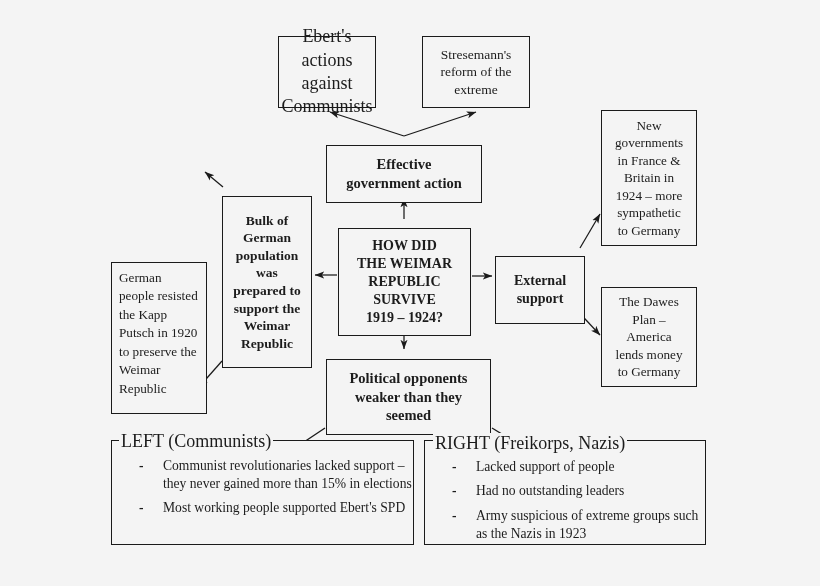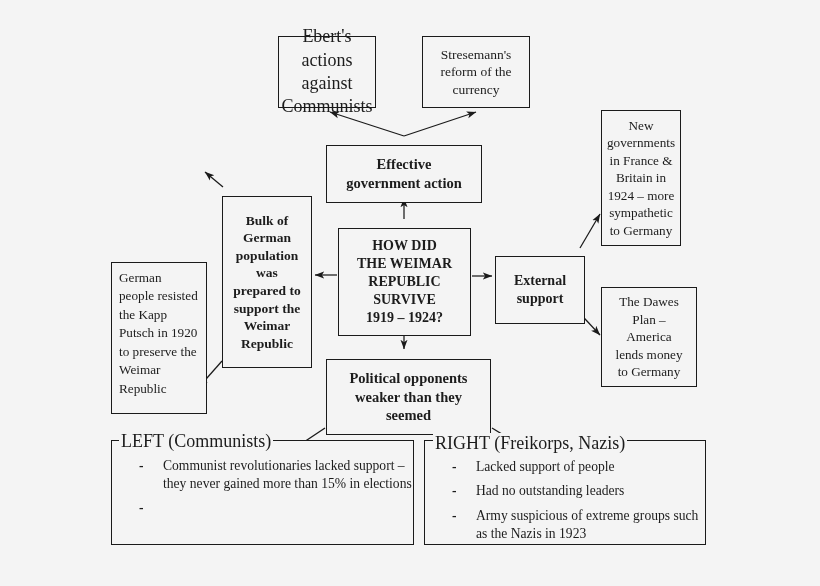--- a/index.html
+++ b/index.html
@@ -55,21 +55,21 @@
     white-space: pre-line;
   }
   
   #box-ebert      { left: 278px; top: 36px;  width: 98px; height: 72px;  font-size: 18px; padding: 2px 4px; }
   #box-stresemann { left: 422px; top: 36px;  width: 108px; height: 72px;  font-size: 13.5px; padding: 2px 4px; }
   #box-effective  { left: 326px; top: 137px; width: 156px; height: 58px;  font-size: 14.5px; padding: 2px 6px; }
   #box-central    { left: 338px; top: 220px; width: 133px; height: 108px; font-size: 14px;   padding: 2px 3px; }
   #box-bulk       { left: 222px; top: 188px; width: 90px;  height: 172px; font-size: 13.5px; padding: 2px 3px; }
   #box-german     { left: 111px; top: 262px; width: 96px;  height: 152px; font-size: 13.2px; padding: 6px 7px; line-height: 1.40; }
   #box-external   { left: 495px; top: 248px; width: 90px;  height: 68px;  font-size: 14px;   padding: 2px 4px; }
-  #box-newgov     { left: 601px; top: 110px; width: 80px;  height: 136px; font-size: 13.2px; padding: 3px 8px; line-height: 1.33; }
+  #box-newgov     { left: 601px; top: 110px; width: 96px;  height: 136px; font-size: 13.2px; padding: 3px 8px; line-height: 1.33; }
   #box-dawes      { left: 601px; top: 287px; width: 96px;  height: 100px; font-size: 13.2px; padding: 3px 4px; line-height: 1.33; }
   #box-political  { left: 326px; top: 351px; width: 165px; height: 76px;  font-size: 14.5px; padding: 18px 6px; justify-content: center; }
 
   
   .panel {
     position: absolute;
     box-sizing: border-box;
     border: 1.3px solid #1a1a1a;
     background: #f4f4f4;
   }
@@ -148,21 +148,21 @@
 
   <div class="box" id="box-ebert">
     <span class="txt">Ebert's actions
 against
 Communists</span>
   </div>
 
   <div class="box" id="box-stresemann">
     <span class="txt">Stresemann's
 reform of the
-currency</span>
+extreme</span>
   </div>
 
   <div class="box bold" id="box-effective">
     <span class="txt">Effective
 government action</span>
   </div>
 
   <div class="box bold" id="box-central">
     <span class="txt">HOW DID
 THE WEIMAR
@@ -217,20 +217,21 @@
 
   <div class="panel" id="panel-left">
     <div class="panel-title">LEFT (Communists)</div>
     <ul class="bullets">
       <li>
         <span class="dash">-</span>
         <span>Communist revolutionaries lacked support – they never gained more than 15% in elections</span>
       </li>
       <li>
         <span class="dash">-</span>
+        <span>Most working people supported Ebert's SPD</span>
       </li>
     </ul>
   </div>
 
   <div class="panel" id="panel-right">
     <div class="panel-title">RIGHT (Freikorps, Nazis)</div>
     <ul class="bullets">
       <li>
         <span class="dash">-</span>
         <span>Lacked support of people</span>

